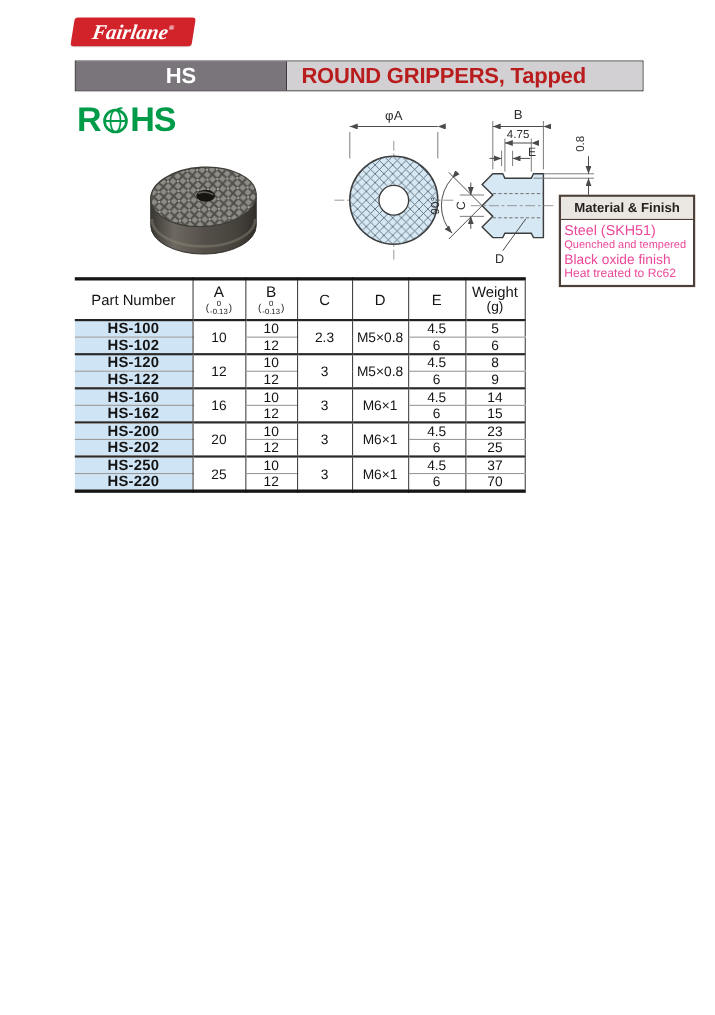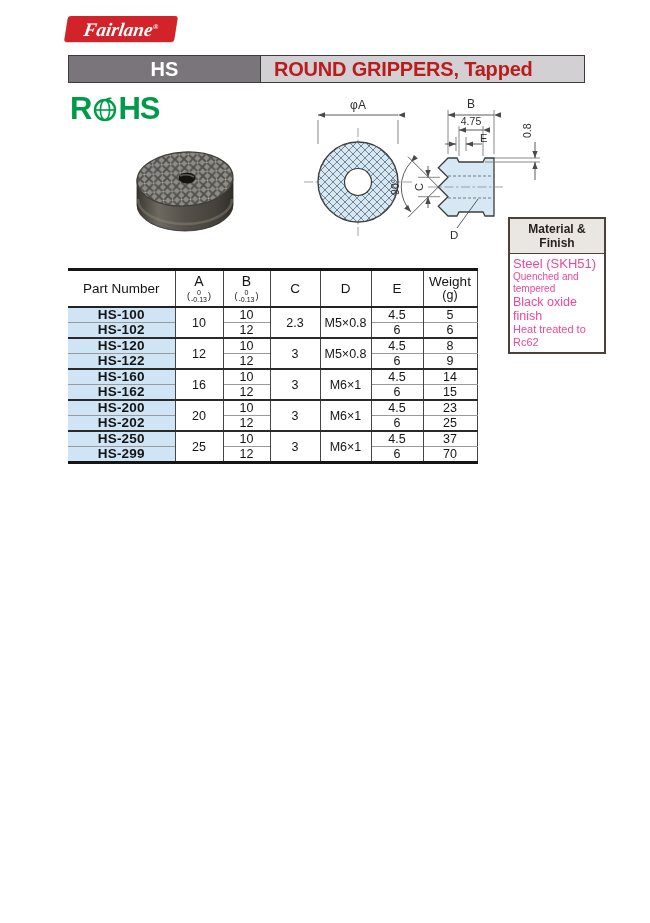--- a/index.html
+++ b/index.html
@@ -41,36 +41,36 @@
   
   .rohs {
     left:70px; top:92px; height:32px; display:flex; align-items:center;
     color:#009b48; font-weight:bold;
   }
   .rohs .ltr { font-size:31px; letter-spacing:-1px; line-height:1; }
   .rohs svg { margin:2px 0 0 1px; }
 
   
   .material-box {
-    left:508px; top:177px; width:98px;
-    border:2px solid #4d4038; background:#fff; box-sizing:border-box;margin-top:40px;
+    left:508px; top:177px; width:124px;
+    border:2px solid #4d4038; background:#fff; box-sizing:border-box;
   }
   .material-box .mb-title {
     background:#eae6e1; border-bottom:1.5px solid #4d4038;
     text-align:center; font-size:12px; font-weight:bold; color:#241f1c;
     padding:3px 0;
   }
   .material-box .mb-body { padding:2px 3px 3px 3px; color:#ec4899; }
   .material-box .mb-line0 { font-size:13px;   line-height:15px; }
   .material-box .mb-line1 { font-size:10px;   line-height:12px; }
   .material-box .mb-line2 { font-size:12.5px; line-height:14px; }
   .material-box .mb-line3 { font-size:11px;   line-height:13px; }
 
   
-  .spec-table-wrap { left:68px; top:268px; }
+  .spec-table-wrap { left:68px; top:252px; }
   table.spec-table {
     border-collapse:collapse; table-layout:fixed; width:409px;
     border-top:3px solid #151515; border-bottom:3px solid #151515;
     border-right:1px solid #454545;
   }
   .spec-table th, .spec-table td {
     border-left:1px solid #454545; padding:0; text-align:center;
     color:#141414; overflow:hidden;
   }
   .spec-table th:first-child, .spec-table td:first-child { border-left:none; }
@@ -331,20 +331,20 @@
         <tr class="row-first">
           <td class="cell-part">HS-250</td>
           <td class="cell-merged" rowspan="2">25</td>
           <td>10</td>
           <td class="cell-merged" rowspan="2">3</td>
           <td class="cell-merged" rowspan="2">M6×1</td>
           <td>4.5</td>
           <td>37</td>
         </tr>
         <tr class="row-second">
-          <td class="cell-part">HS-299</td>
+          <td class="cell-part">HS-220</td>
           <td>12</td>
           <td>6</td>
           <td>70</td>
         </tr>
       </tbody>
   </table>
 </div>
 
 </body></html>

